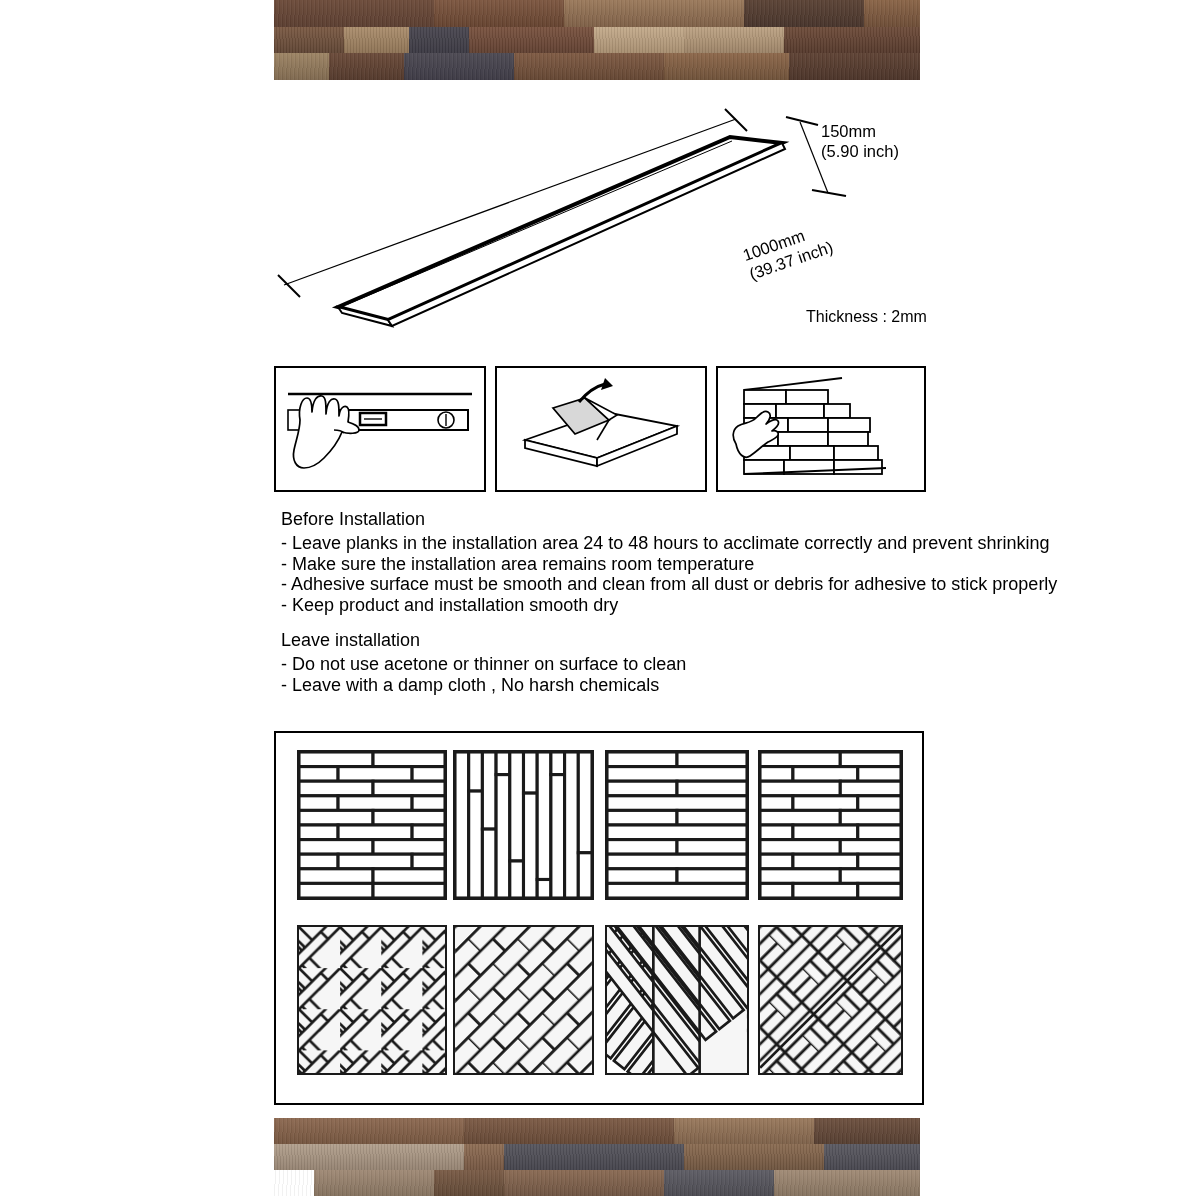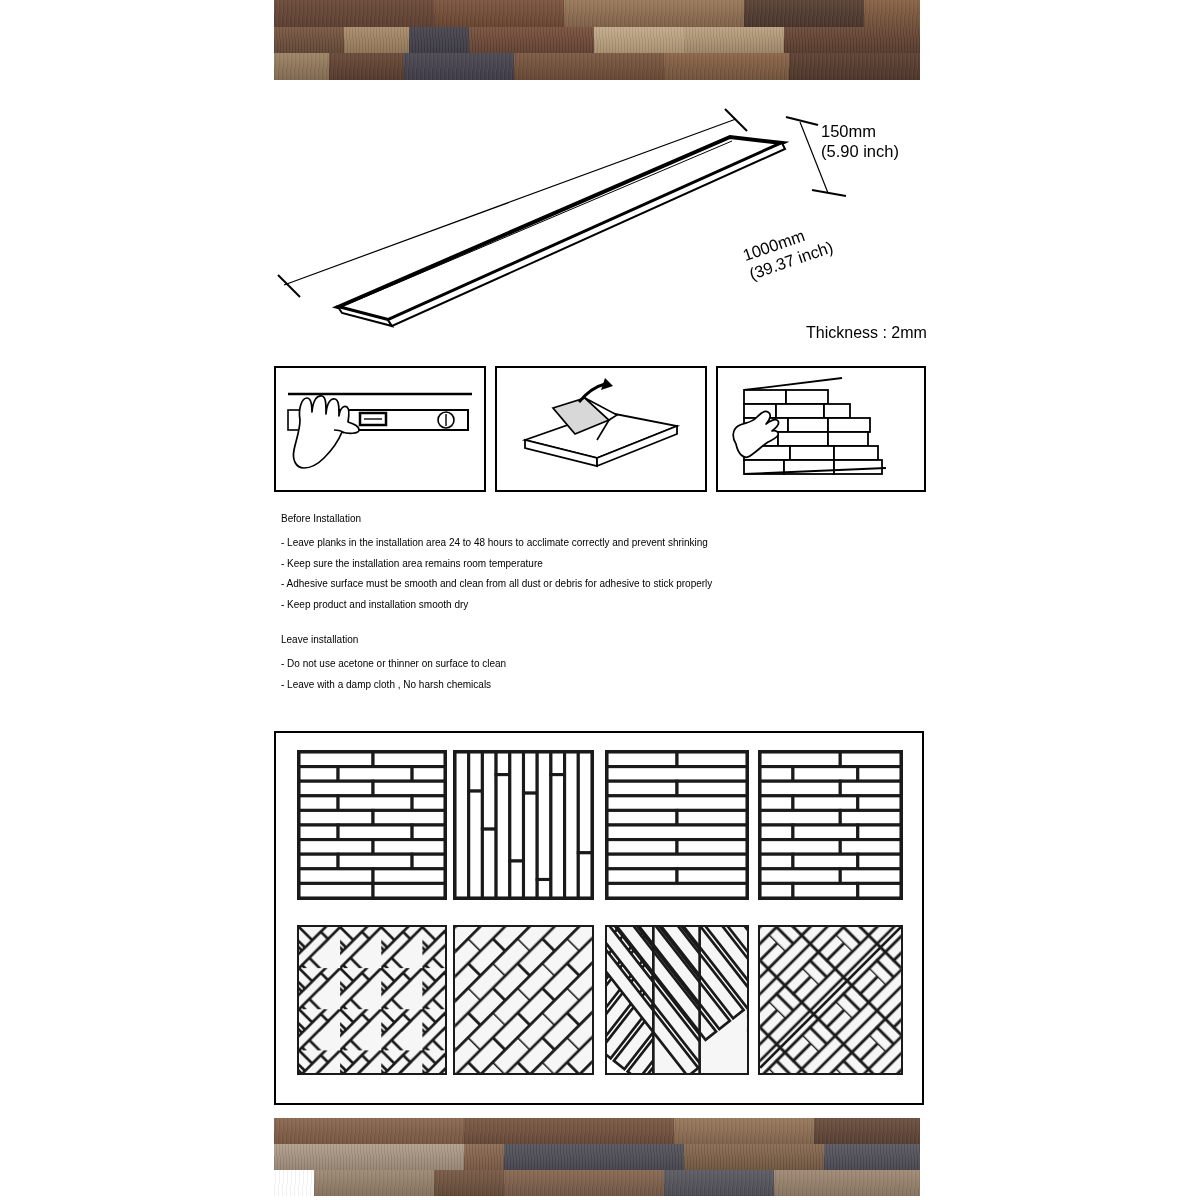--- a/index.html
+++ b/index.html
@@ -22,31 +22,31 @@
           background:repeating-linear-gradient(88deg,
             rgba(0,0,0,.14) 0px, rgba(0,0,0,.14) 1px,
             rgba(255,255,255,.09) 1px, rgba(255,255,255,.09) 3px);
           opacity:.5;}
 
   
   .diagram{position:absolute;left:270px;top:95px;width:660px;height:265px;}
   .dimlabel{position:absolute;font-size:16.5px;line-height:20px;white-space:pre;}
   .len-label{left:470px;top:151px;transform:rotate(-19deg);transform-origin:left top;}
   .wid-label{left:821px;top:121px;}
-  .thickness{position:absolute;left:806px;top:324px;font-size:16px;}
+  .thickness{position:absolute;left:806px;top:308px;font-size:16px;}
 
   
   .icons{position:absolute;left:274px;top:366px;width:648px;height:124px;}
   .icobox{position:absolute;top:0;height:122px;border:2.5px solid #000;background:#fff;}
   .ico1{left:0;width:208px;}
   .ico2{left:221px;width:208px;}
   .ico3{left:442px;width:206px;}
 
   
-  .textblk{position:absolute;left:281px;font-size:10px;line-height:20.4px;}
+  .textblk{position:absolute;left:281px;font-size:18px;line-height:20.4px;}
   .blk-before{top:509px;}
   .blk-after{top:630px;}
   .textblk .hd{margin:0 0 4px 0;}
   .textblk .li{margin:0;padding:0 0 0 0;}
 
   
   .panel{position:absolute;left:274px;top:731px;width:646px;height:370px;
          border:2.5px solid #000;background:#fff;}
   .pat{position:absolute;border:2.5px solid #1a1a1a;background:#fff;overflow:hidden;}
   .pr1{top:17px;height:146px;}
@@ -216,21 +216,21 @@
                  C54 52 58 50 60 53 C62 56 58 60 54 63
                  C58 62 61 64 60 67 C59 70 54 72 50 74
                  C44 78 38 84 32 88 C26 92 20 86 18 76 Z" fill="#fff" stroke="#000" stroke-width="1.7" stroke-linejoin="round"></path>
       </svg>
     </div>
   </div>
 
   <div class="textblk blk-before">
     <div class="hd">Before Installation</div>
     <div class="li">- Leave planks in the installation area 24 to 48 hours to acclimate correctly and prevent shrinking</div>
-    <div class="li">- Keep sure the installation area remains room temperature</div>
+    <div class="li">- Make sure the installation area remains room temperature</div>
     <div class="li">- Adhesive surface must be smooth and clean from all dust or debris for adhesive to stick properly</div>
     <div class="li">- Keep product and installation smooth dry</div>
   </div>
 
   <div class="textblk blk-after">
     <div class="hd">Leave installation</div>
     <div class="li">- Do not use acetone or thinner on surface to clean</div>
     <div class="li">- Leave with a damp cloth , No harsh chemicals</div>
   </div>
 

